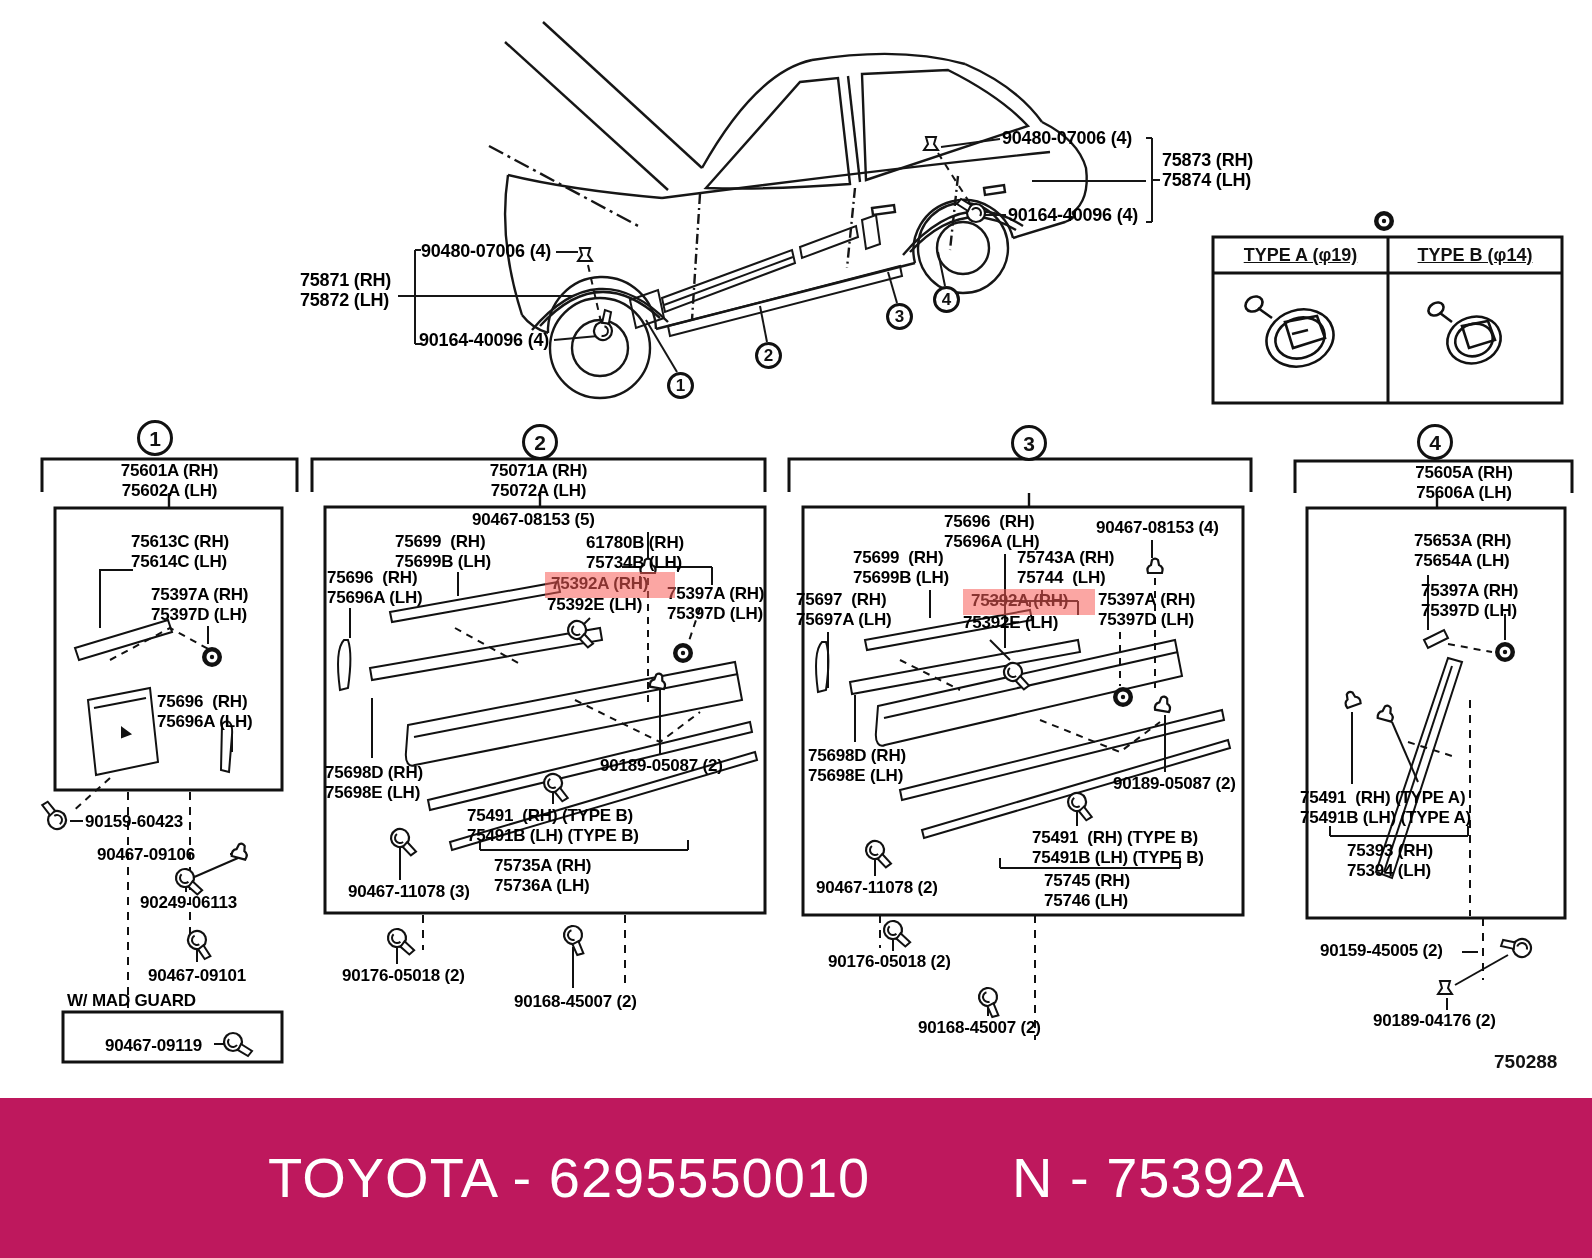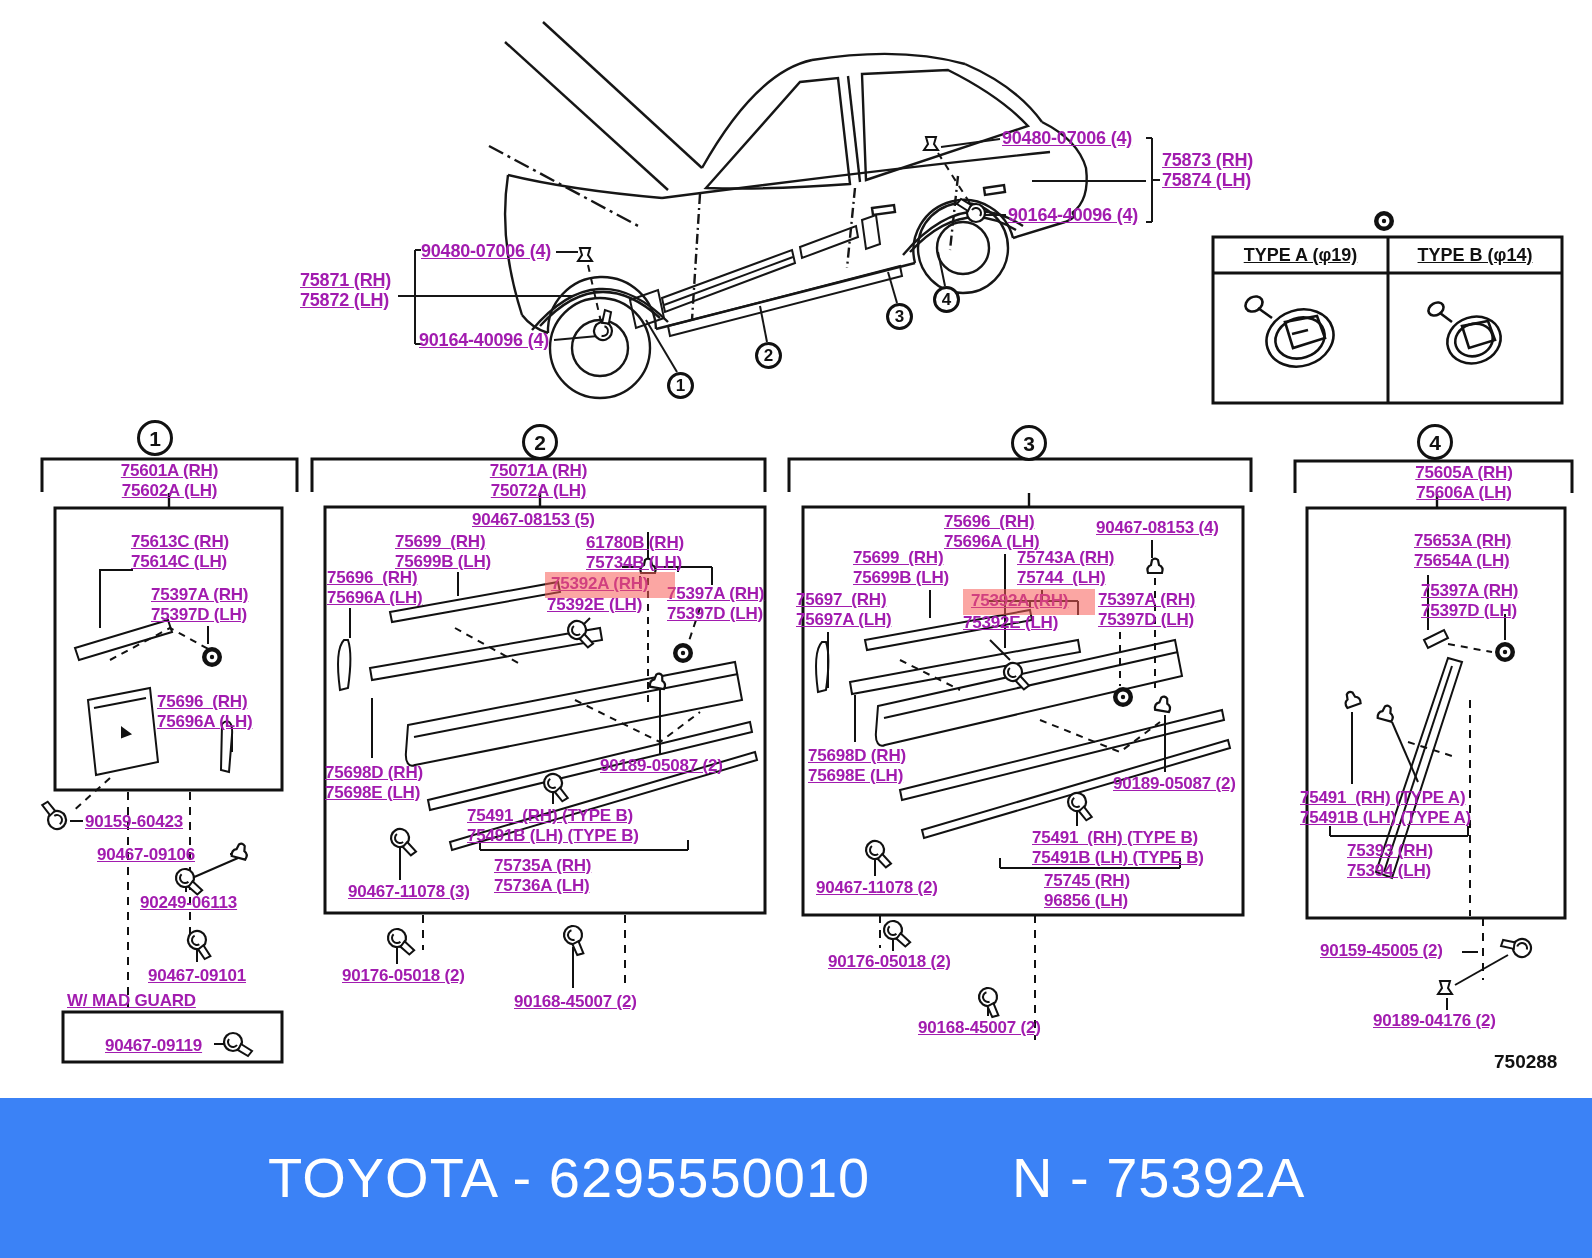--- a/index.html
+++ b/index.html
@@ -1,20 +1,20 @@
 <!DOCTYPE html>
 <html><head>
 <meta charset="utf-8">
 <style>
   html,body{margin:0;padding:0;background:#fff;}
   .page{position:relative;width:1592px;height:1258px;background:#fff;overflow:hidden;
         font-family:"Liberation Sans",sans-serif;color:#111;}
   .art{position:absolute;left:0;top:0;}
   .lbl{position:absolute;font:bold 17px/20px "Liberation Sans",sans-serif;
-       letter-spacing:-0.2px;white-space:pre-wrap;color:#a21caf;z-index:3;text-decoration:underline;}
+       letter-spacing:-0.2px;white-space:pre-wrap;color:#000000;z-index:3;}
   .lbl.big{font-size:18px;}
   .lbl.ctr{text-align:center;}
   .marker{position:absolute;box-sizing:border-box;border:3px solid #111;border-radius:50%;
           background:#fff;text-align:center;font-weight:bold;z-index:3;}
   .marker.sm{width:27px;height:27px;font:bold 17px/22px "Liberation Sans",sans-serif;}
   .marker.lg{width:36px;height:36px;font:bold 21px/31px "Liberation Sans",sans-serif;}
   .hl{position:absolute;z-index:4;pointer-events:none;}
   .banner{position:absolute;left:0;top:1098px;width:1592px;height:160px;z-index:2;}
   .banner span{position:absolute;color:#fff;font:56px/160px "Liberation Sans",sans-serif;
                letter-spacing:1px;top:0;}
@@ -357,38 +357,38 @@
 <div class="lbl" style="left:963px;top:613px">75392E (LH)</div>
 <div class="hl" style="left:963px;top:589px;width:132px;height:26px;background:rgba(247,92,88,0.55)"></div>
 <div class="lbl" style="left:1098px;top:590px">75397A (RH)
 75397D (LH)</div>
 <div class="lbl" style="left:808px;top:746px">75698D (RH)
 75698E (LH)</div>
 <div class="lbl" style="left:1113px;top:774px">90189-05087 (2)</div>
 <div class="lbl" style="left:1032px;top:828px">75491  (RH) (TYPE B)
 75491B (LH) (TYPE B)</div>
 <div class="lbl" style="left:1044px;top:871px">75745 (RH)
-96856 (LH)</div>
+75746 (LH)</div>
 <div class="lbl" style="left:816px;top:878px">90467-11078 (2)</div>
 <div class="lbl" style="left:828px;top:952px">90176-05018 (2)</div>
 <div class="lbl" style="left:918px;top:1018px">90168-45007 (2)</div>
 
 <div class="marker lg" style="left:1417px;top:424px">4</div>
 <div class="lbl ctr" style="left:1334px;top:463px;width:260px">75605A (RH)
 75606A (LH)</div>
 <div class="lbl" style="left:1414px;top:531px">75653A (RH)
 75654A (LH)</div>
 <div class="lbl" style="left:1421px;top:581px">75397A (RH)
 75397D (LH)</div>
 <div class="lbl" style="left:1300px;top:788px">75491  (RH) (TYPE A)
 75491B (LH) (TYPE A)</div>
 <div class="lbl" style="left:1347px;top:841px">75393 (RH)
 75394 (LH)</div>
 <div class="lbl" style="left:1320px;top:941px">90159-45005 (2)</div>
 <div class="lbl" style="left:1373px;top:1011px">90189-04176 (2)</div>
 
 <div class="sheet" style="left:1494px;top:1051px">750288</div>
-<div class="banner" style="background:#3b82f6">
+<div class="banner" style="background:#be185d">
   <span style="left:268px">TOYOTA - 6295550010</span>
   <span style="left:1012px">N - 75392A</span>
 </div>
 
 </div>
 
 </body></html>

